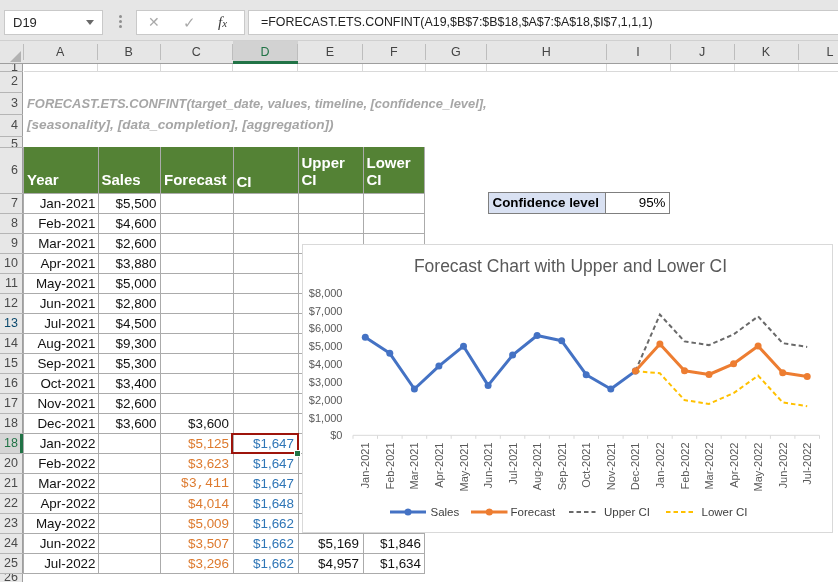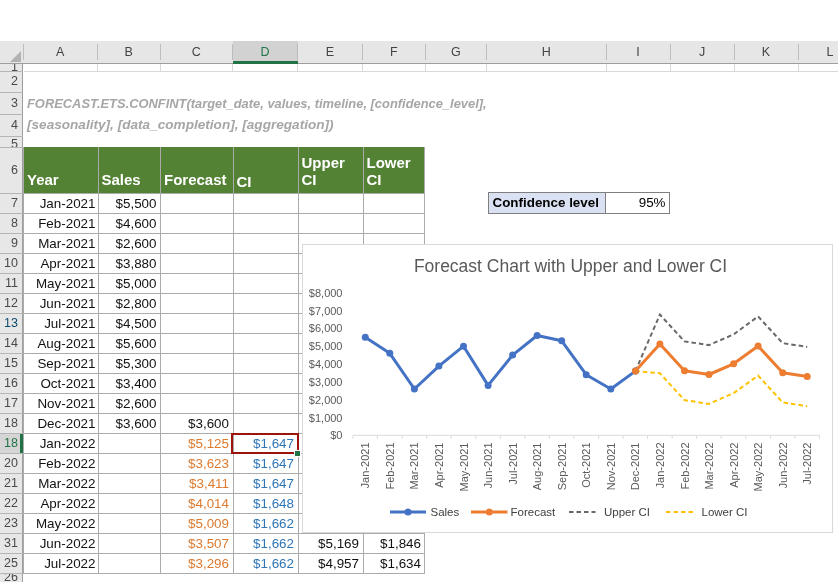--- a/index.html
+++ b/index.html
@@ -24,20 +24,37 @@
   .cell{position:absolute;font-size:13.4px;color:#111;white-space:nowrap;text-align:right;}
   .tbv{position:absolute;background:#ababab;width:1px;}
   .tbh{position:absolute;background:#ababab;height:1px;}
   .grhd{position:absolute;background:#548235;color:#fff;font-weight:bold;font-size:15px;box-sizing:border-box;padding-left:4px;display:flex;align-items:flex-end;padding-bottom:4.5px;}
   .orange{color:#dd7a2e;}
   .blue{color:#2e75b6;}
 </style>
 </head>
 <body>
 <div id="app">
+  <div id="chrome">
+    <div id="namebox">
+        <span class="txt">D19</span>
+        <span class="tri"></span>
+      </div>
+    <div class="vdot" style="top:15px"></div>
+    <div class="vdot" style="top:20px"></div>
+    <div class="vdot" style="top:25px"></div>
+    <div id="btnbox">
+      <span style="position:absolute;left:11px;top:0;line-height:23px;font-size:14px;color:#a9a9a9;">✕</span>
+      <span style="position:absolute;left:46px;top:0;line-height:23px;font-size:15px;color:#a9a9a9;">✓</span>
+      <span style="position:absolute;left:81px;top:0;line-height:23px;font-size:15px;color:#3a3a3a;font-family:'Liberation Serif',serif;font-style:italic;">f<span style="font-size:11px;">x</span></span>
+    </div>
+    <div id="fbar">
+        <span class="txt">=FORECAST.ETS.CONFINT(A19,$B$7:$B$18,$A$7:$A$18,$I$7,1,1,1)</span>
+      </div>
+  </div>
   <div id="colhdr">
     <div style="position:absolute;left:10px;top:10px;width:0;height:0;border-left:11px solid transparent;border-bottom:11px solid #b2b2b2;"></div>
     <div class="colcell" style="left:23px;width:74.5px;">A</div>
     <div class="colcell" style="left:97.5px;width:62.5px;">B</div>
     <div class="colcell" style="left:160px;width:72.5px;">C</div>
     <div class="colcell" style="left:232.5px;width:65.0px;background:#d2d2d2;color:#217346;">D</div>
     <div class="colcell" style="left:297.5px;width:65.0px;">E</div>
     <div class="colcell" style="left:362.5px;width:62.5px;">F</div>
     <div class="colcell" style="left:425px;width:61.5px;">G</div>
     <div class="colcell" style="left:486.5px;width:119.5px;">H</div>
@@ -91,21 +108,21 @@
     <div class="rowcell" style="top:269px;height:20px;line-height:20px;color:#4a4a4a;">14</div>
     <div class="rowcell" style="top:289px;height:20px;line-height:20px;color:#4a4a4a;">15</div>
     <div class="rowcell" style="top:309px;height:20px;line-height:20px;color:#4a4a4a;">16</div>
     <div class="rowcell" style="top:329px;height:20px;line-height:20px;color:#4a4a4a;">17</div>
     <div class="rowcell" style="top:349px;height:20px;line-height:20px;color:#4a4a4a;">18</div>
     <div class="rowcell" style="top:369px;height:20px;line-height:20px;color:#217346;font-weight:normal;">18</div>
     <div class="rowcell" style="top:389px;height:20px;line-height:20px;color:#4a4a4a;">20</div>
     <div class="rowcell" style="top:409px;height:20px;line-height:20px;color:#4a4a4a;">21</div>
     <div class="rowcell" style="top:429px;height:20px;line-height:20px;color:#4a4a4a;">22</div>
     <div class="rowcell" style="top:449px;height:20px;line-height:20px;color:#4a4a4a;">23</div>
-    <div class="rowcell" style="top:469px;height:20px;line-height:20px;color:#4a4a4a;">31</div>
+    <div class="rowcell" style="top:469px;height:20px;line-height:20px;color:#4a4a4a;">24</div>
     <div class="rowcell" style="top:489px;height:20px;line-height:20px;color:#4a4a4a;">25</div>
     <div class="rowcell" style="top:509px;height:9px;line-height:9px;color:#4a4a4a;">26</div>
     <div class="rowsep" style="top:6.5px;"></div>
     <div class="rowsep" style="top:28.0px;"></div>
     <div class="rowsep" style="top:49.5px;"></div>
     <div class="rowsep" style="top:71.5px;"></div>
     <div class="rowsep" style="top:82.5px;"></div>
     <div class="rowsep" style="top:128.5px;"></div>
     <div class="rowsep" style="top:148.5px;"></div>
     <div class="rowsep" style="top:168.5px;"></div>
@@ -170,38 +187,38 @@
     <div class="cell" style="left:100px;top:170px;width:56.5px;height:20px;line-height:20px;">$2,600</div>
     <div class="cell" style="left:27.5px;top:190px;width:68px;height:20px;line-height:20px;">Apr-2021</div>
     <div class="cell" style="left:100px;top:190px;width:56.5px;height:20px;line-height:20px;">$3,880</div>
     <div class="cell" style="left:27.5px;top:210px;width:68px;height:20px;line-height:20px;">May-2021</div>
     <div class="cell" style="left:100px;top:210px;width:56.5px;height:20px;line-height:20px;">$5,000</div>
     <div class="cell" style="left:27.5px;top:230px;width:68px;height:20px;line-height:20px;">Jun-2021</div>
     <div class="cell" style="left:100px;top:230px;width:56.5px;height:20px;line-height:20px;">$2,800</div>
     <div class="cell" style="left:27.5px;top:250px;width:68px;height:20px;line-height:20px;">Jul-2021</div>
     <div class="cell" style="left:100px;top:250px;width:56.5px;height:20px;line-height:20px;">$4,500</div>
     <div class="cell" style="left:27.5px;top:270px;width:68px;height:20px;line-height:20px;">Aug-2021</div>
-    <div class="cell" style="left:100px;top:270px;width:56.5px;height:20px;line-height:20px;">$5,600</div>
+    <div class="cell" style="left:100px;top:270px;width:56.5px;height:20px;line-height:20px;">$9,300</div>
     <div class="cell" style="left:27.5px;top:290px;width:68px;height:20px;line-height:20px;">Sep-2021</div>
     <div class="cell" style="left:100px;top:290px;width:56.5px;height:20px;line-height:20px;">$5,300</div>
     <div class="cell" style="left:27.5px;top:310px;width:68px;height:20px;line-height:20px;">Oct-2021</div>
     <div class="cell" style="left:100px;top:310px;width:56.5px;height:20px;line-height:20px;">$3,400</div>
     <div class="cell" style="left:27.5px;top:330px;width:68px;height:20px;line-height:20px;">Nov-2021</div>
     <div class="cell" style="left:100px;top:330px;width:56.5px;height:20px;line-height:20px;">$2,600</div>
     <div class="cell" style="left:27.5px;top:350px;width:68px;height:20px;line-height:20px;">Dec-2021</div>
     <div class="cell" style="left:100px;top:350px;width:56.5px;height:20px;line-height:20px;">$3,600</div>
     <div class="cell" style="left:163px;top:350px;width:66px;height:20px;line-height:20px;">$3,600</div>
     <div class="cell" style="left:27.5px;top:370px;width:68px;height:20px;line-height:20px;">Jan-2022</div>
     <div class="cell orange" style="left:163px;top:370px;width:66px;height:20px;line-height:20px;">$5,125</div>
     <div class="cell blue" style="left:236px;top:370px;width:58px;height:20px;line-height:20px;">$1,647</div>
     <div class="cell" style="left:27.5px;top:390px;width:68px;height:20px;line-height:20px;">Feb-2022</div>
     <div class="cell orange" style="left:163px;top:390px;width:66px;height:20px;line-height:20px;">$3,623</div>
     <div class="cell blue" style="left:236px;top:390px;width:58px;height:20px;line-height:20px;">$1,647</div>
     <div class="cell" style="left:27.5px;top:410px;width:68px;height:20px;line-height:20px;">Mar-2022</div>
-    <div class="cell orange" style="left:163px;top:410px;width:66px;height:20px;line-height:20px;">$3,411</div>
+    <div class="cell orange" style="left:163px;top:410px;width:66px;height:20px;line-height:20px;font-family:Liberation Mono, monospace;">$3,411</div>
     <div class="cell blue" style="left:236px;top:410px;width:58px;height:20px;line-height:20px;">$1,647</div>
     <div class="cell" style="left:27.5px;top:430px;width:68px;height:20px;line-height:20px;">Apr-2022</div>
     <div class="cell orange" style="left:163px;top:430px;width:66px;height:20px;line-height:20px;">$4,014</div>
     <div class="cell blue" style="left:236px;top:430px;width:58px;height:20px;line-height:20px;">$1,648</div>
     <div class="cell" style="left:27.5px;top:450px;width:68px;height:20px;line-height:20px;">May-2022</div>
     <div class="cell orange" style="left:163px;top:450px;width:66px;height:20px;line-height:20px;">$5,009</div>
     <div class="cell blue" style="left:236px;top:450px;width:58px;height:20px;line-height:20px;">$1,662</div>
     <div class="cell" style="left:27.5px;top:470px;width:68px;height:20px;line-height:20px;">Jun-2022</div>
     <div class="cell orange" style="left:163px;top:470px;width:66px;height:20px;line-height:20px;">$3,507</div>
     <div class="cell blue" style="left:236px;top:470px;width:58px;height:20px;line-height:20px;">$1,662</div>

